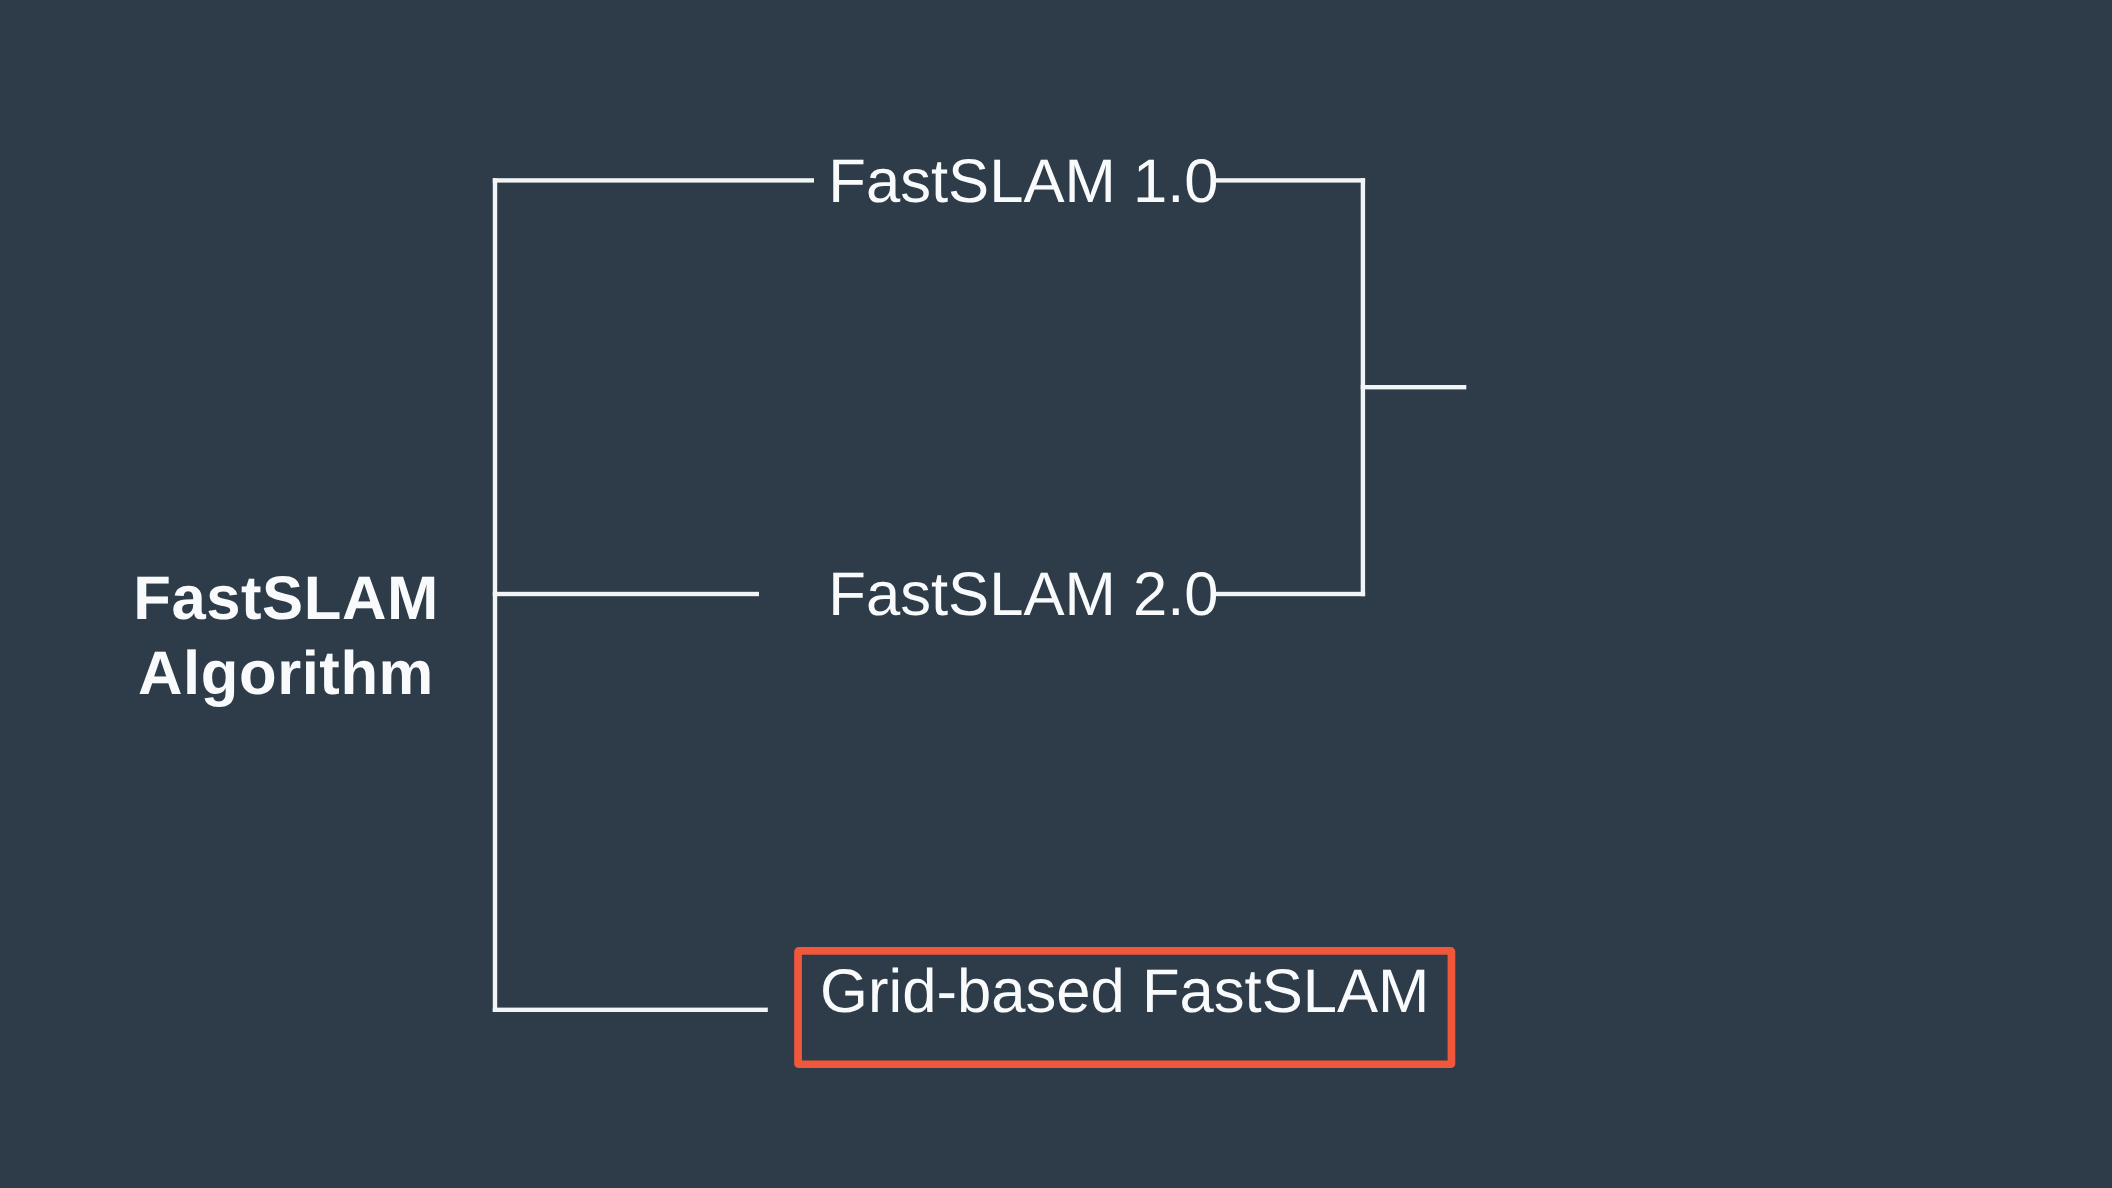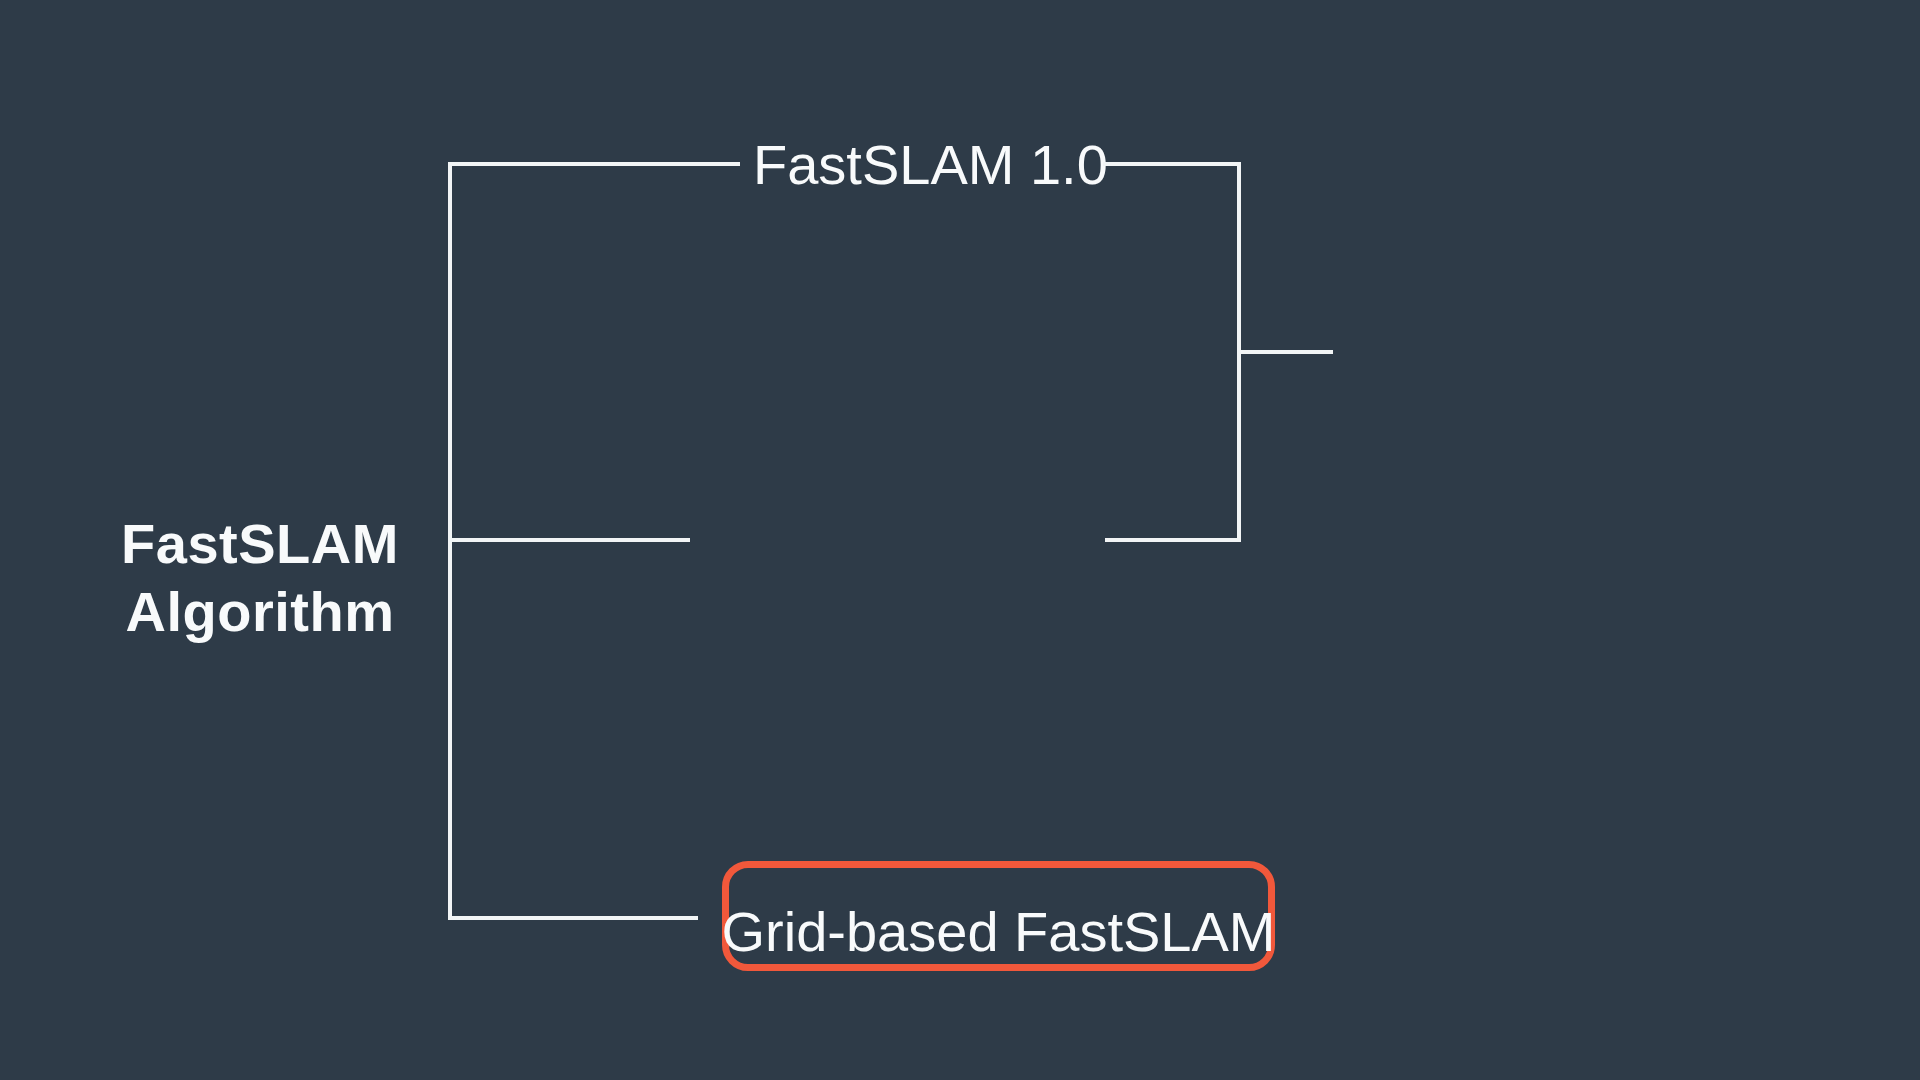--- a/index.html
+++ b/index.html
@@ -36,24 +36,24 @@
   .label-fastslam-20{left:753px;top:507px;}
 
   .merge-label{
     position:absolute;
     left:1391px;top:323px;width:470px;
     font-size:54px;font-weight:400;line-height:58px;
   }
 
   .highlight-box{
     position:absolute;
-    left:722px;top:861px;width:553px;height:110px;
+    left:722px;top:861px;width:601px;height:110px;
     border:7px solid var(--highlight);
-    border-radius:26px;
-    display:flex;align-items:flex-end;justify-content:center;
+    border-radius:4px;
+    display:flex;align-items:flex-start;justify-content:center;
     font-size:56px;font-weight:400;
     white-space:nowrap;
   }
 
   .h-line,.v-line{position:absolute;background:var(--line);}
   .h-line{height:4px;}
   .v-line{width:4px;}
 
   .line-root-vertical   {left:448px;top:162px;height:758px;}
   .line-branch-top      {left:448px;top:162px;width:292px;}
@@ -71,20 +71,21 @@
 
   <div class="root-label">FastSLAM Algorithm</div>
 
   <div class="v-line line-root-vertical"></div>
   <div class="h-line line-branch-top"></div>
   <div class="h-line line-branch-mid"></div>
   <div class="h-line line-branch-bottom"></div>
 
   <div class="branch-label label-fastslam-10">FastSLAM 1.0</div>
 
+  <div class="branch-label label-fastslam-20">FastSLAM 2.0</div>
 
   <div class="h-line line-merge-top"></div>
   <div class="h-line line-merge-mid"></div>
   <div class="v-line line-merge-vertical"></div>
   <div class="h-line line-merge-stub"></div>
 
 
   <div class="highlight-box">
     <span>Grid-based FastSLAM</span>
   </div>

